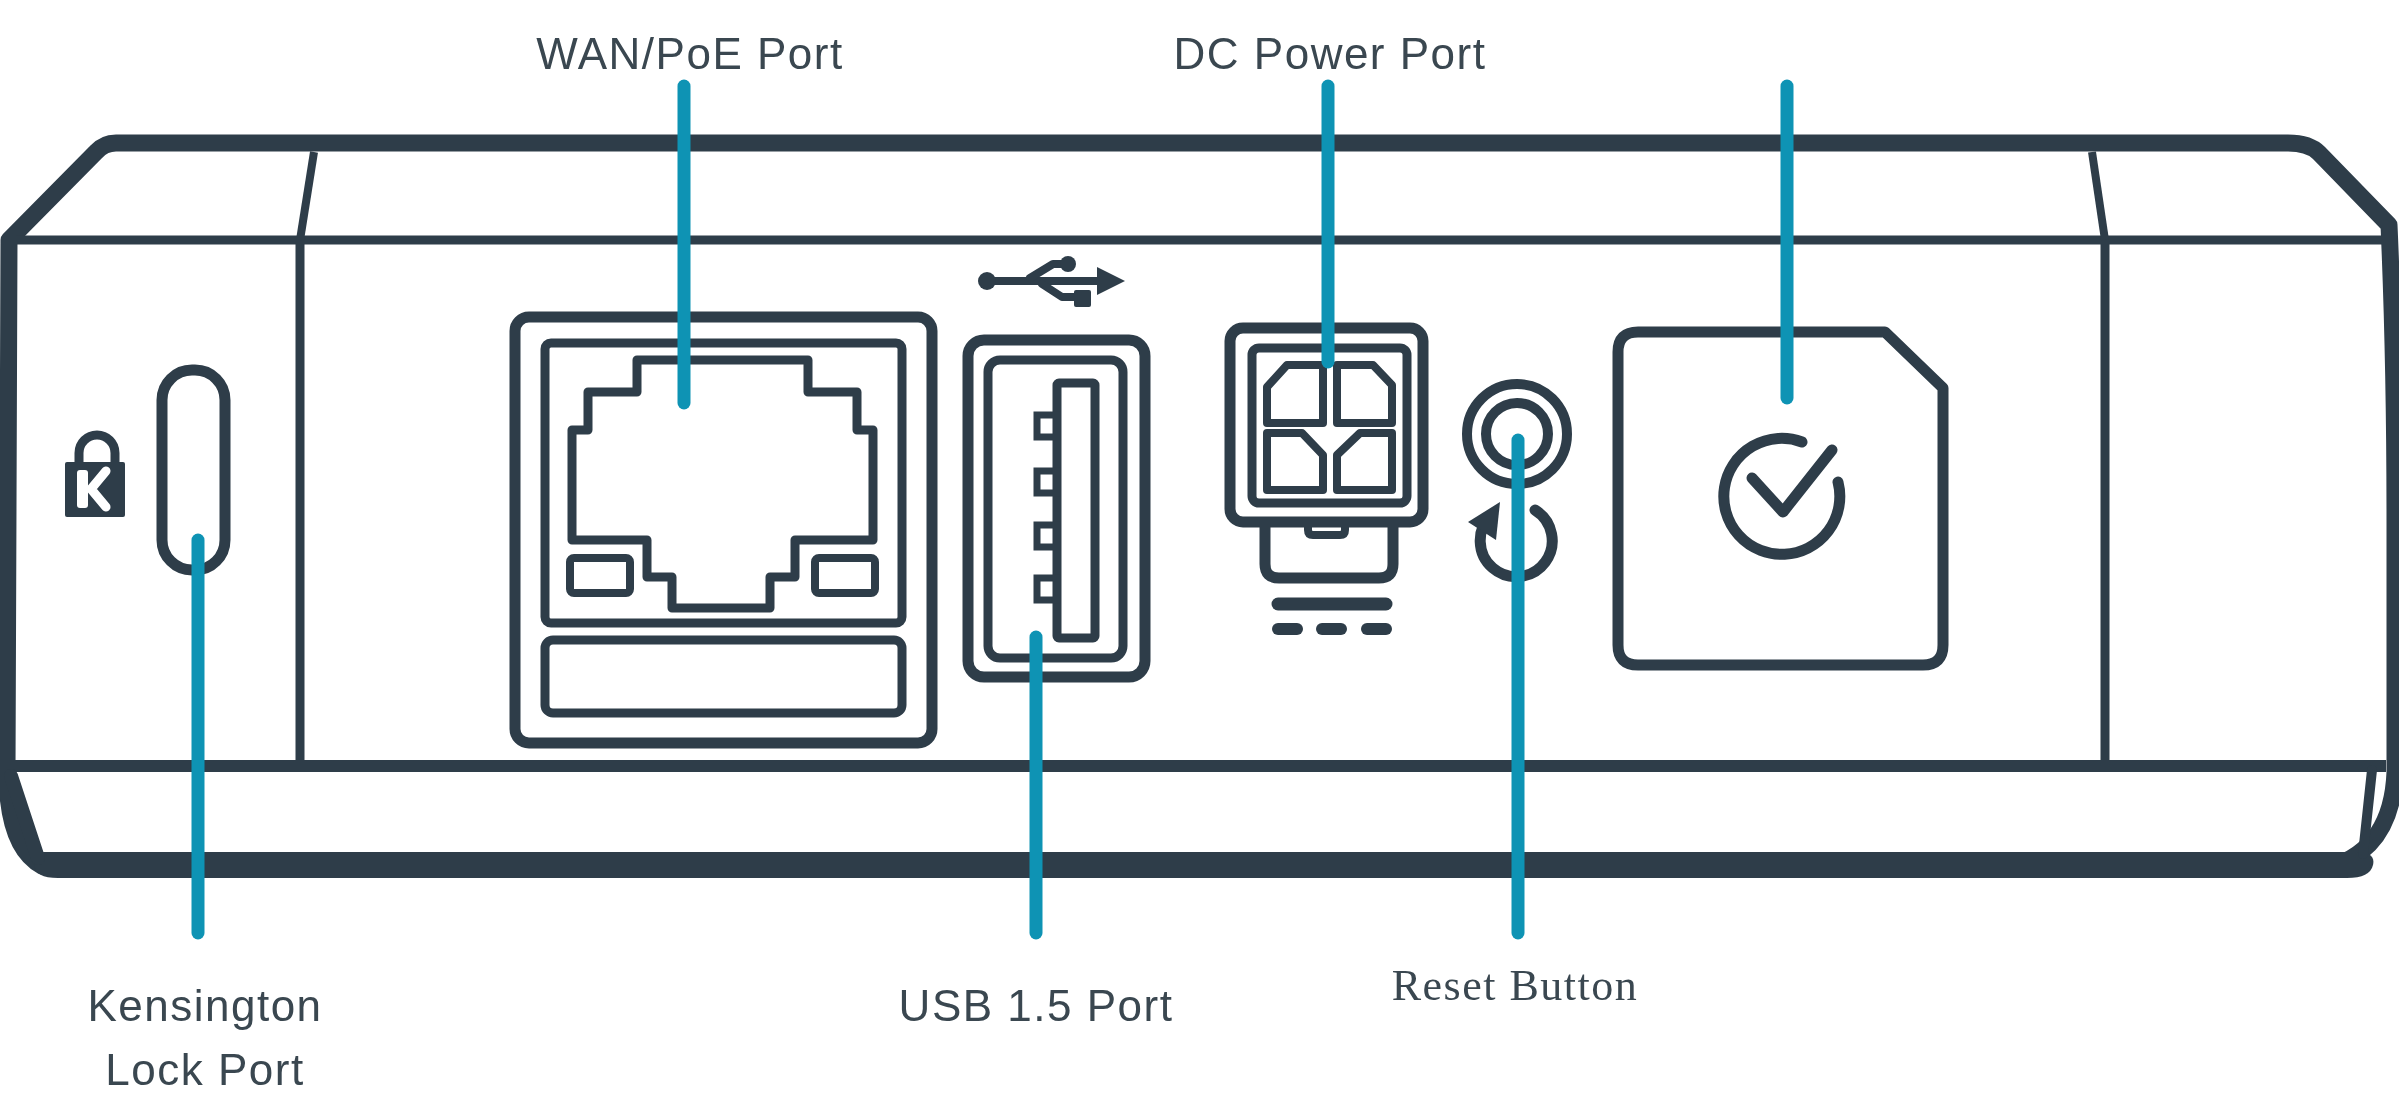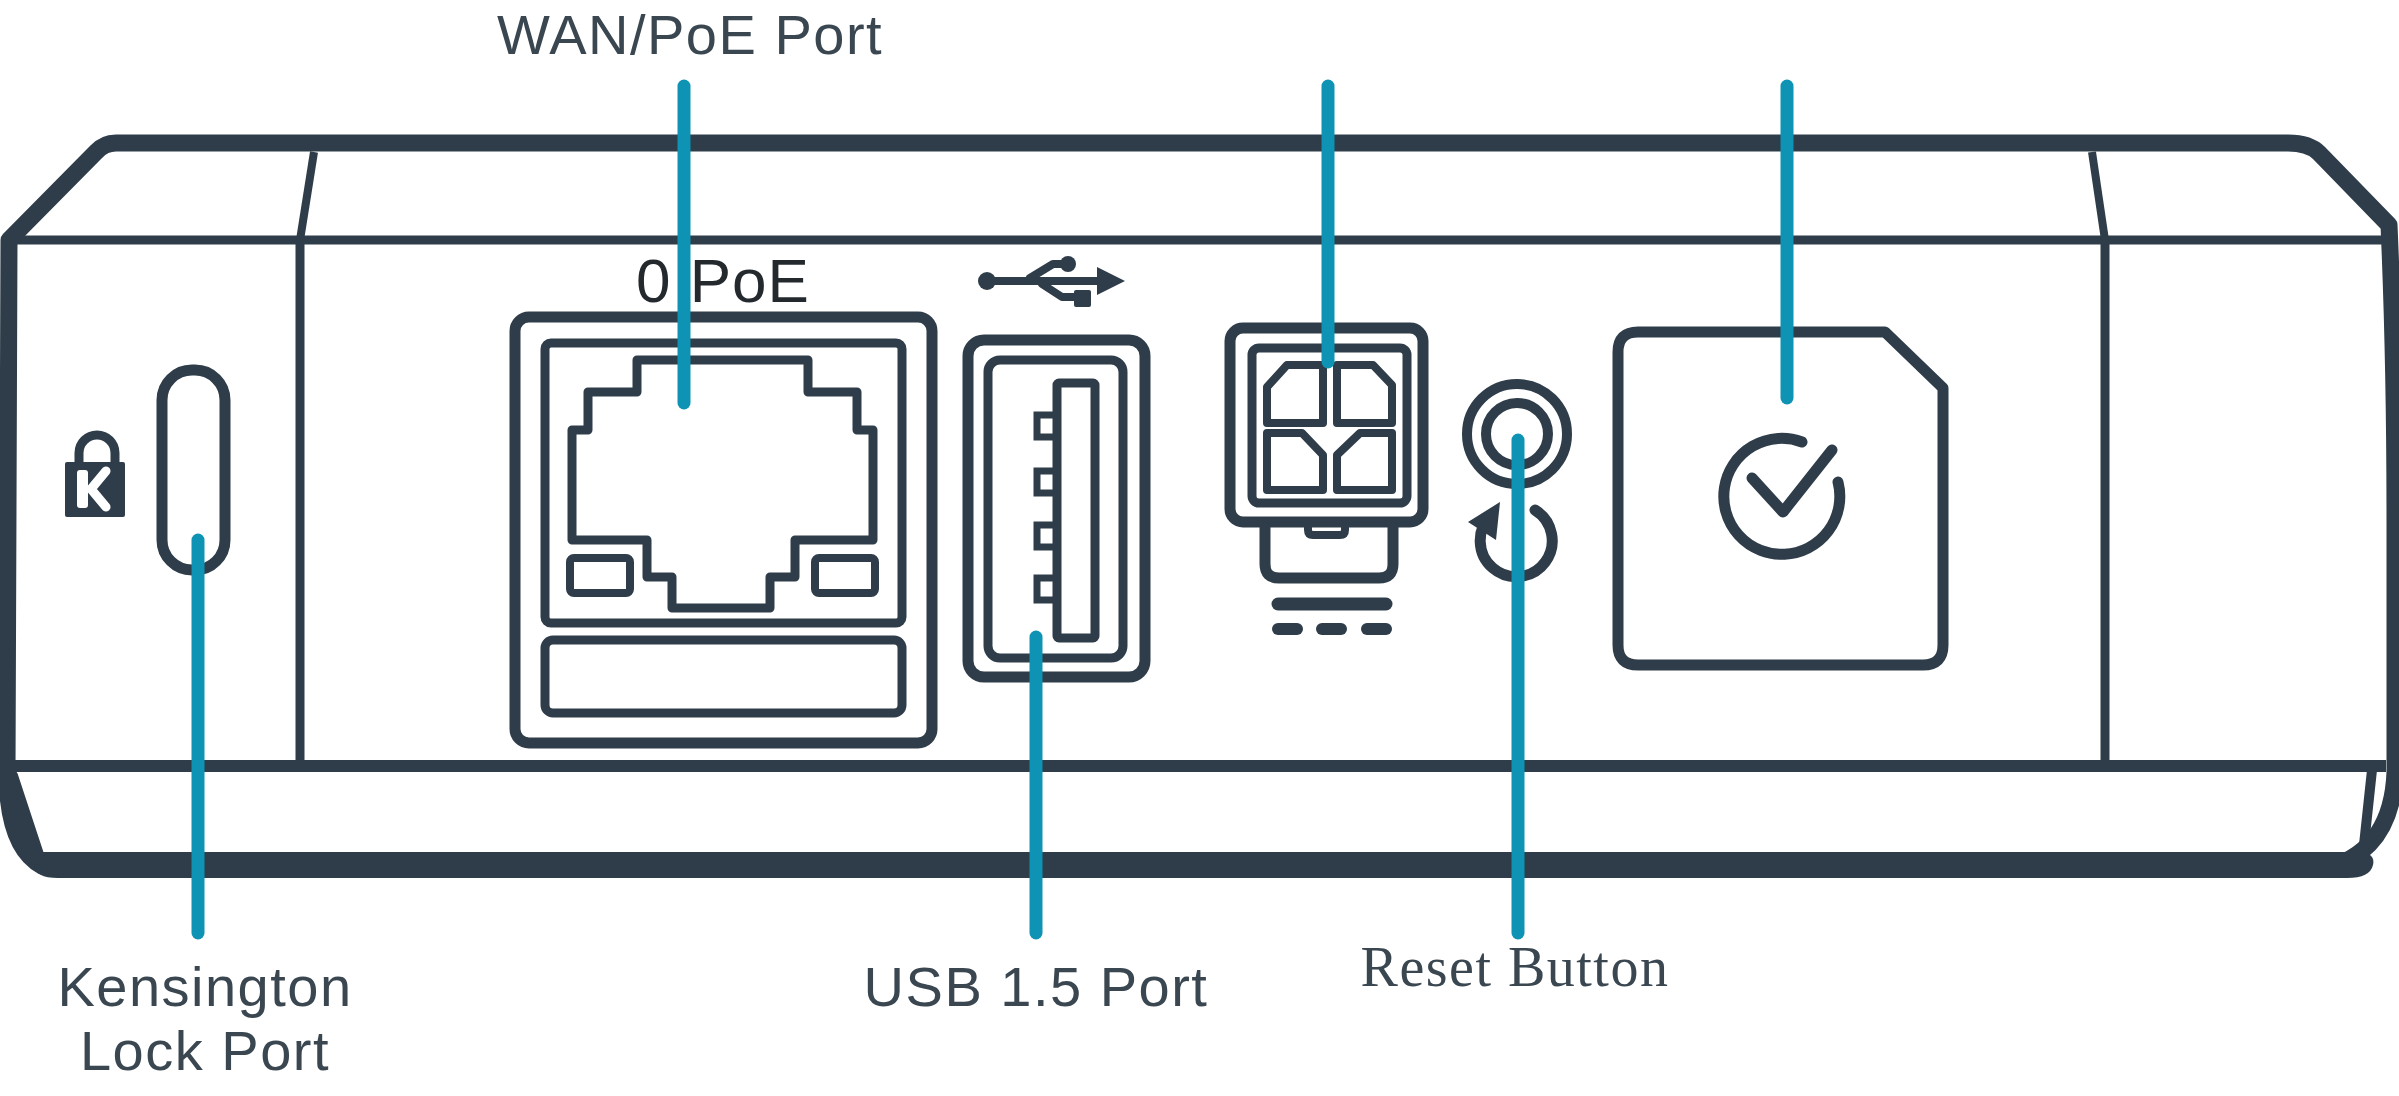--- a/index.html
+++ b/index.html
@@ -14,25 +14,26 @@
   .stage svg{position:absolute;left:0;top:0;}
   .ink{stroke:var(--color-outline,#2E3D49);fill:none;}
   .ink-fill{fill:var(--color-outline,#2E3D49);stroke:none;}
   .white-fill{fill:#ffffff;stroke:none;}
   .white-line{stroke:#ffffff;fill:none;}
   .teal{stroke:var(--color-accent,#0E93B4);fill:none;stroke-linecap:round;}
   .label{
     position:absolute;
     width:600px;
     text-align:center;
-    font-size:56px;
+    font-size:44px;
     line-height:62px;
     letter-spacing:1.5px;
     color:var(--color-label,#3A4750);
     white-space:nowrap;
+    margin-top:19px;
   }
   .port-label{
     position:absolute;
     width:600px;
     text-align:center;
     font-size:62px;
     line-height:62px;
     letter-spacing:1px;
     color:var(--color-port_label,#24292E);
     white-space:nowrap;
@@ -139,22 +140,22 @@
       <path class="teal" d="M 684,86 L 684,403" stroke-width="13"></path>
       <path class="teal" d="M 1328,86 L 1328,362" stroke-width="13"></path>
       <path class="teal" d="M 1787,86 L 1787,398" stroke-width="13"></path>
       <path class="teal" d="M 198,540 L 198,933" stroke-width="13"></path>
       <path class="teal" d="M 1036,637 L 1036,933" stroke-width="13"></path>
       <path class="teal" d="M 1518,440 L 1518,933" stroke-width="13"></path>
     </g>
   </svg>
 
   <div class="label" style="left:390px;top:4px;">WAN/PoE Port</div>
+  <div class="label" style="left:1030px;top:4px;">DC Power Port</div>
 
   <div class="label" style="left:-95px;top:956px;">Kensington</div>
   <div class="label" style="left:-95px;top:1020px;">Lock Port</div>
 
   <div class="label" style="left:736px;top:956px;">USB 1.5 Port</div>
   <div class="label" style="left:1215px;top:936px;font-family:Liberation Serif, serif;">Reset Button</div>
 
-  <div class="port-label" style="left:423px;top:250px;">0 PoE</div>
 
 </div>
 
 </body></html>

